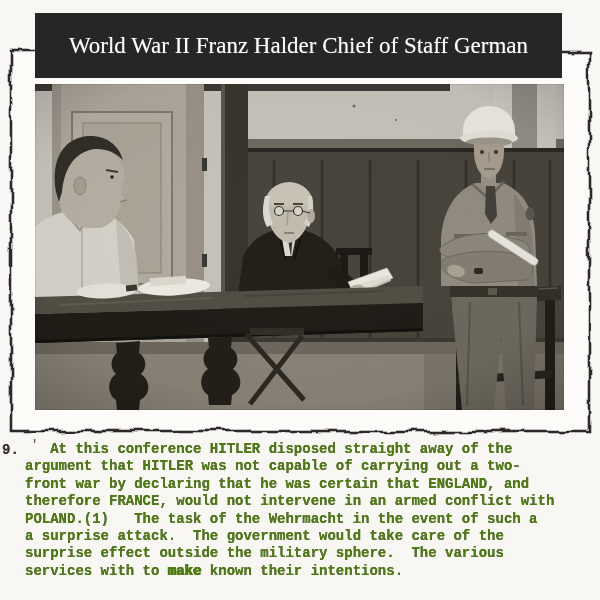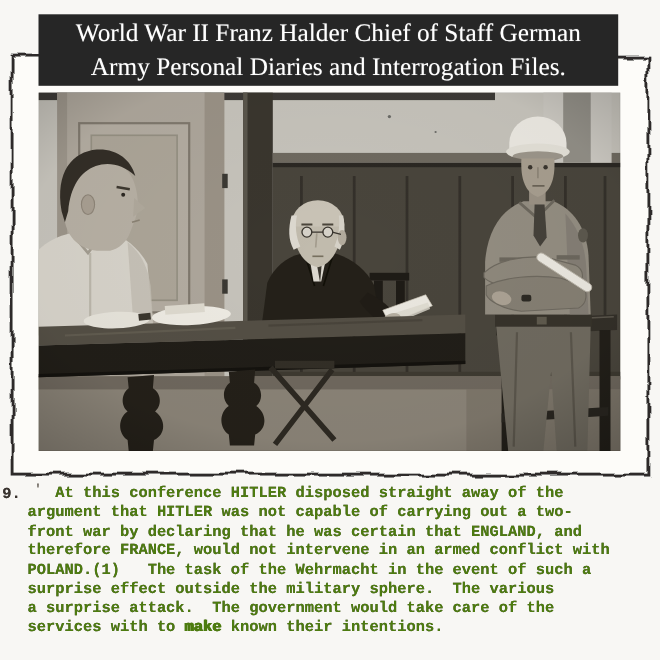--- a/index.html
+++ b/index.html
@@ -9,21 +9,21 @@
     font-family:"Liberation Sans",sans-serif;
   }
   .page{position:absolute;inset:0;width:600px;height:600px;}
 
   
   .banner{
     position:absolute;left:35px;top:13px;width:527px;height:65px;
     background:#262626;color:#ffffff;z-index:3;
     font-family:"Liberation Serif",serif;
     font-size:23px;line-height:31px;text-align:center;
-    padding-top:1px;box-sizing:border-box;
+    padding-top:17px;box-sizing:border-box;
     text-shadow:0 0 1px rgba(255,255,255,.4);
   }
 
   
   .photo{position:absolute;left:4px;top:44px;width:592px;height:394px;z-index:1;}
   .photo svg{display:block;}
 
   
   .doc{
     position:absolute;left:25px;top:441px;width:560px;z-index:2;
@@ -208,29 +208,28 @@
         </g>
 
         <rect x="31" y="40" width="529" height="326" fill="url(#vig)"></rect>
         <rect x="31" y="40" width="529" height="326" fill="none" stroke="rgba(0,0,0,0.15)" stroke-width="1"></rect>
       </g>
     </svg>
   </div>
 
   <div class="banner">
     <div>World War II Franz Halder Chief of Staff German</div>
-    <div>Army Personal Diaries and Interrogation Files.</div>
   </div>
 
   <span class="para-number">9.</span>
   <span class="stray">'</span>
   <div class="doc">
     <div class="line">   At this conference HITLER disposed straight away of the</div>
     <div class="line">argument that HITLER was not capable of carrying out a two-</div>
     <div class="line">front war by declaring that he was certain that ENGLAND, and</div>
     <div class="line">therefore FRANCE, would not intervene in an armed conflict with</div>
     <div class="line">POLAND.(1)   The task of the Wehrmacht in the event of such a</div>
+    <div class="line">a surprise attack.  The government would take care of the</div>
     <div class="line">surprise effect outside the military sphere.  The various</div>
-    <div class="line">a surprise attack.  The government would take care of the</div>
     <div class="line"><span>services with to </span><span class="overstrike">make</span><span> known their intentions.</span></div>
   </div>
 
 </div>
 
 </body></html>

